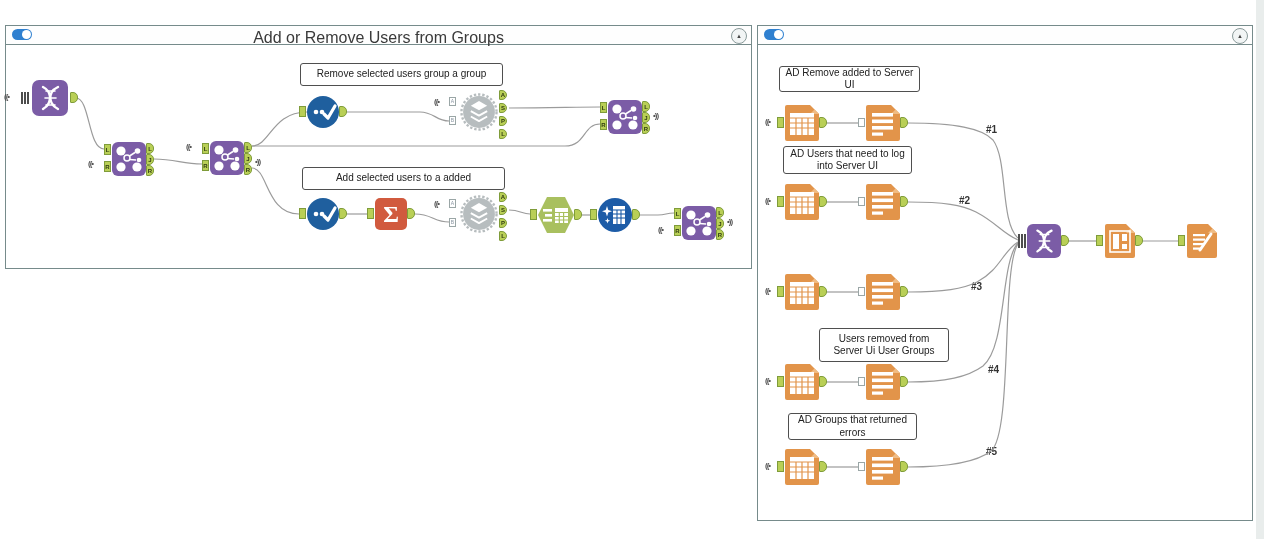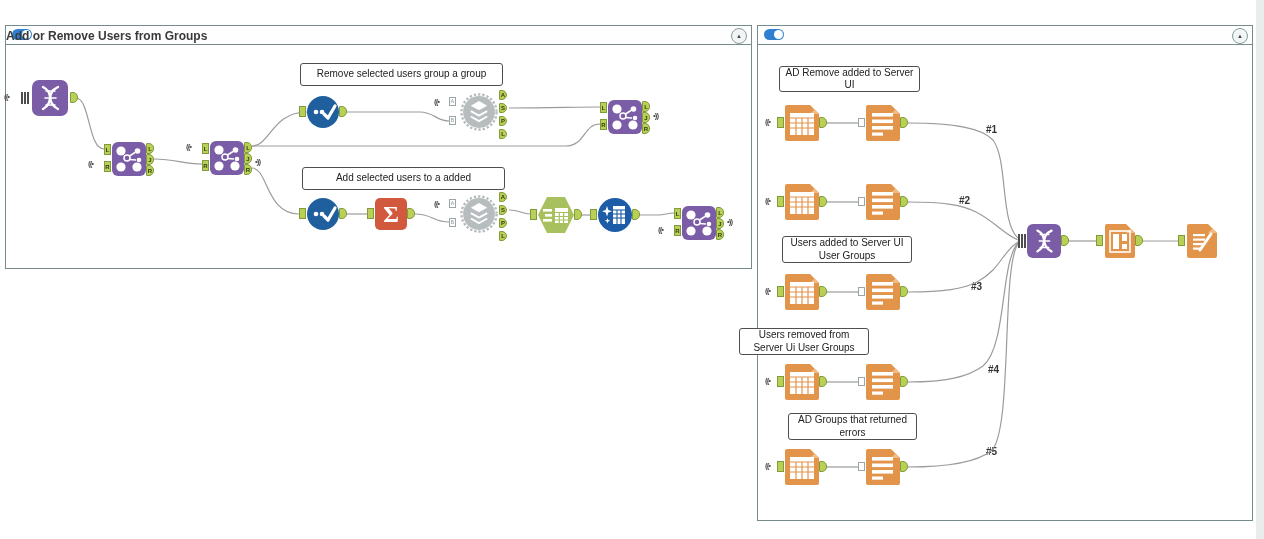--- a/index.html
+++ b/index.html
@@ -1,21 +1,21 @@
 <!DOCTYPE html>
 <html><head>
 <meta charset="utf-8">
 <style>
   html,body{margin:0;padding:0;background:#fff;font-family:"Liberation Sans",sans-serif;}
   #canvas{position:relative;width:1264px;height:539px;background:#fff;overflow:hidden;}
 
   
   .tc{position:absolute;border:1px solid #768b8b;background:#fff;}
   .tc-header{position:absolute;left:0;right:0;top:0;height:18px;background:#fefefe;border-bottom:1px solid #768b8b;}
-  .tc-title{position:absolute;left:0;right:0;top:3px;text-align:left;font-size:12px;font-weight:bold;color:#3a3a3a;}
+  .tc-title{position:absolute;left:0;right:0;top:3px;text-align:center;font-size:16px;font-weight:normal;color:#3a3a3a;}
   .toggle{position:absolute;left:6px;top:3px;width:20px;height:11px;border-radius:6px;background:#2f80d0;}
   .toggle .knob{position:absolute;right:1px;top:1px;width:9px;height:9px;border-radius:50%;background:#fff;}
   .collapse{position:absolute;right:4px;top:2px;width:14px;height:14px;border-radius:50%;border:1px solid #8a9a9a;background:#f2f5f5;display:flex;align-items:center;justify-content:center;}
   .collapse span{font-size:6px;color:#444;line-height:1;}
 
   
   .ann{position:absolute;background:#fff;border:1px solid #4f4f4f;border-radius:3px;display:flex;align-items:center;justify-content:center;text-align:center;font-size:10px;color:#222;padding:1px 3px;box-sizing:border-box;line-height:1.25;}
 
   
   .tool{position:absolute;}
@@ -339,22 +339,22 @@
       <div class="toggle">
           <div class="knob"></div>
         </div>
       <div class="collapse">
           <span>▲</span>
         </div>
     </div>
   </div>
 
   <div class="ann" style="left:779px;top:66px;width:141px;height:26px;">AD Remove added to Server UI</div>
-  <div class="ann" style="left:782px;top:236px;width:130px;height:27px;">Users added to Server UI User Groups</div>
-  <div class="ann" style="left:739px;top:328px;width:130px;height:27px;">Users removed from Server Ui User Groups</div>
+  <div class="ann" style="left:783px;top:146px;width:129px;height:28px;">AD Users that need to log into Server UI</div>
+  <div class="ann" style="left:819px;top:328px;width:130px;height:34px;">Users removed from Server Ui User Groups</div>
   <div class="ann" style="left:788px;top:413px;width:129px;height:27px;">AD Groups that returned errors</div>
 
   <span class="wire-label" style="left:986px;top:124px;">#1</span>
   <span class="wire-label" style="left:959px;top:195px;">#2</span>
   <span class="wire-label" style="left:971px;top:281px;">#3</span>
   <span class="wire-label" style="left:988px;top:364px;">#4</span>
   <span class="wire-label" style="left:986px;top:446px;">#5</span>
 
   <div class="tool" style="left:765px;top:105px;width:150px;height:36px;">
     <span class="wifi" style="left:0;top:13px;">((•</span>

